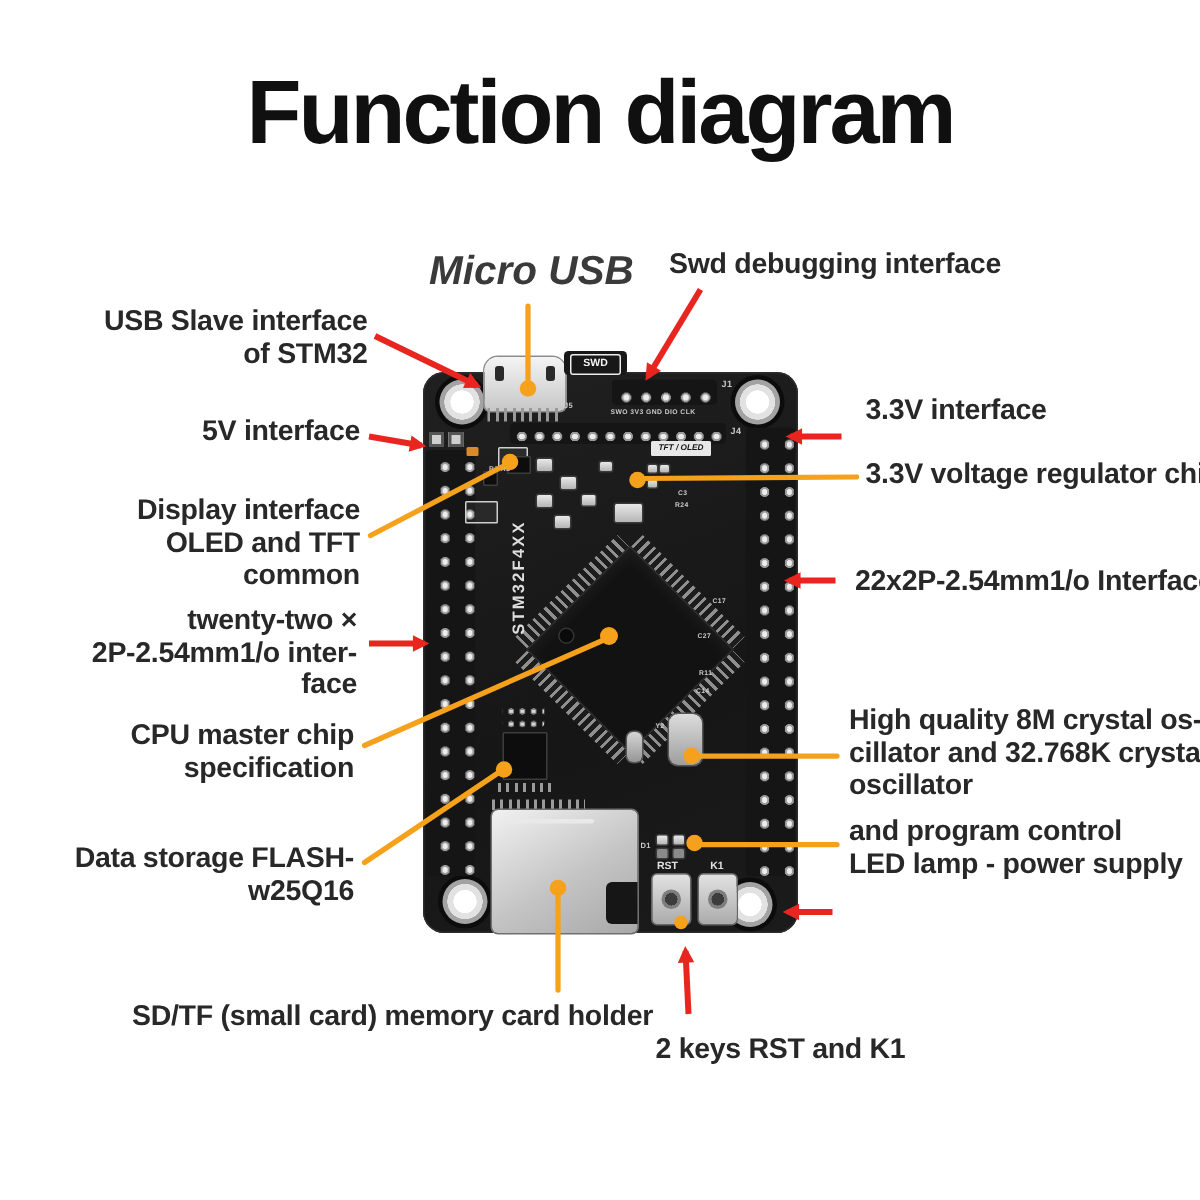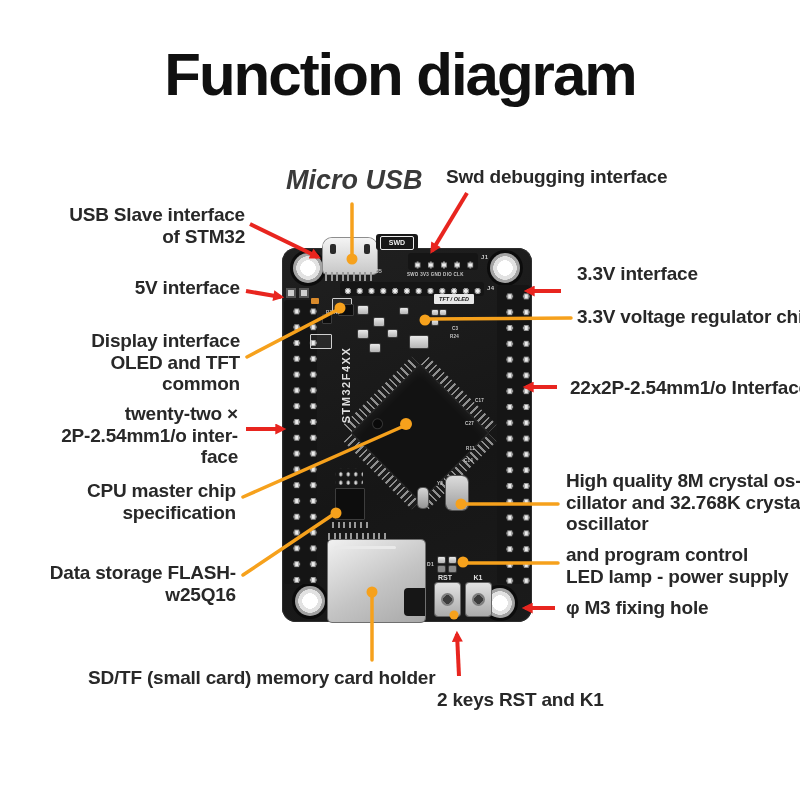--- a/index.html
+++ b/index.html
@@ -239,23 +239,20 @@
   <div class="lbl ra lblz" style="right:564px;top:530px;margin-top:32px;">
     <div>Data storage FLASH-</div>
     <div>w25Q16</div>
   </div>
 
   <div class="lbl lblz" style="left:566px;top:544px;">
     <div>and program control</div>
     <div>LED lamp - power supply</div>
   </div>
 
-  <div class="lbl lblz" style="left:566px;top:597px;">
-    <div>φ M3 fixing hole</div>
-  </div>
 
   <div class="lbl lblz" style="left:88px;top:667px;text-align:center;">
     <div>SD/TF (small card) memory card holder</div>
   </div>
 
   <div class="lbl lblz" style="left:437px;top:689px;">
     <div>2 keys RST and K1</div>
   </div>
 
 </div>

